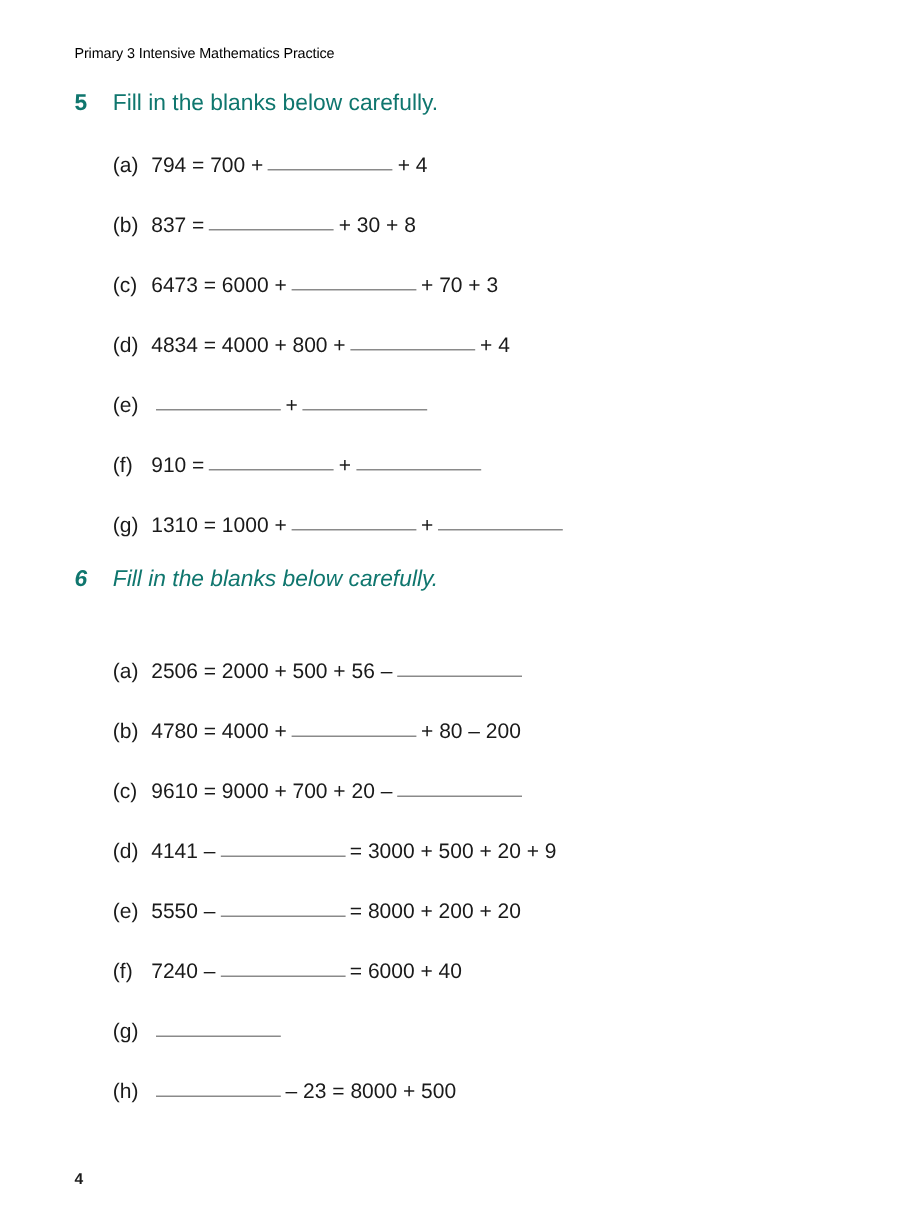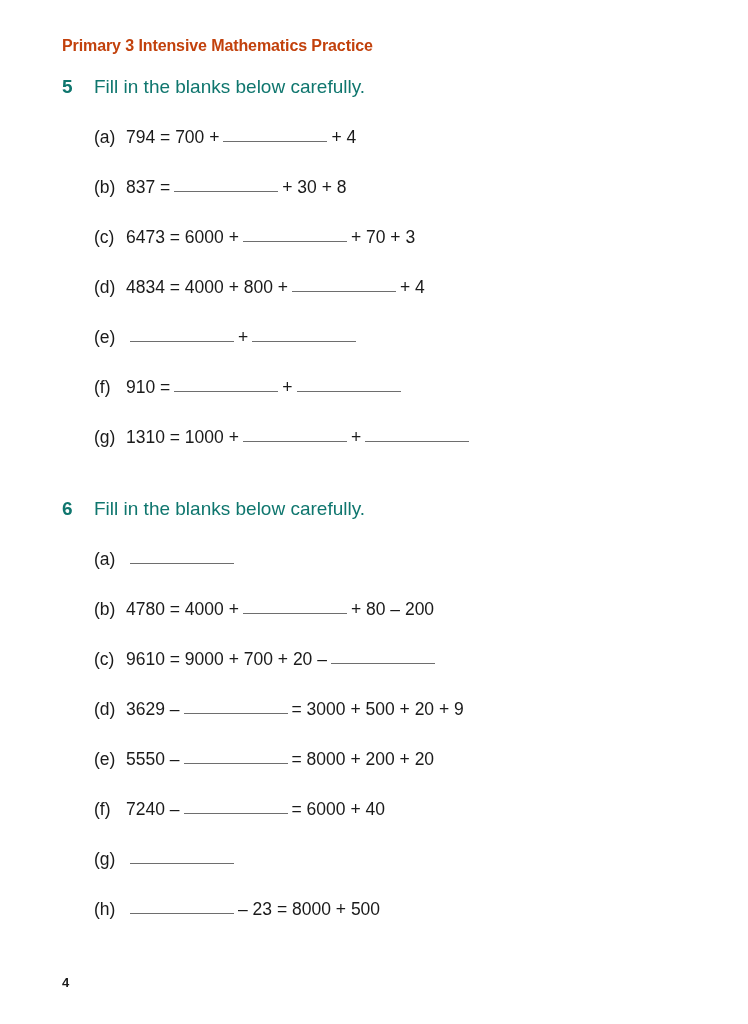--- a/index.html
+++ b/index.html
@@ -13,23 +13,23 @@
       position: relative;
       overflow: hidden;
       font-family: "DejaVu Sans", "Liberation Sans", sans-serif;
       color: #1a1a1a;
     }
     .running-header {
       position: absolute;
       left: 62px;
       top: 37px;
       font-family: "Liberation Sans", sans-serif;
-      font-size: 16px;
-      font-weight: bold;
-      color: #c2410c;
+      font-size: 12px;
+      font-weight: normal;
+      color: #000000;
       letter-spacing: -0.1px;
     }
     .question-head {
       position: absolute;
       left: 62px;
       font-family: "Liberation Sans", sans-serif;
       font-size: 19px;
       color: #0f766e;
       white-space: nowrap;
       line-height: 22px;
@@ -121,39 +121,40 @@
       <span class="seg">+</span>
       <span class="blank"></span>
     </div>
     <div class="row" style="top: 426px;">
       <span class="label">(g)</span>
       <span class="seg">1310 = 1000 +</span>
       <span class="blank"></span>
       <span class="seg">+</span>
       <span class="blank"></span>
     </div>
-    <div class="question-head" style="top: 498px;"><span class="qnum">6</span><span>Fill in the blanks below carefully.</span></div>
+    <div class="question-head" style="top: 472px; font-style: italic;"><span class="qnum">6</span><span>Fill in the blanks below carefully.</span></div>
     <div class="row" style="top: 548px;">
       <span class="label">(a)</span>
+      <span class="seg">2506 = 2000 + 500 + 56 –</span>
       <span class="blank"></span>
     </div>
     <div class="row" style="top: 598px;">
       <span class="label">(b)</span>
       <span class="seg">4780 = 4000 +</span>
       <span class="blank"></span>
       <span class="seg">+ 80 – 200</span>
     </div>
     <div class="row" style="top: 648px;">
       <span class="label">(c)</span>
       <span class="seg">9610 = 9000 + 700 + 20 –</span>
       <span class="blank"></span>
     </div>
     <div class="row" style="top: 698px;">
       <span class="label">(d)</span>
-      <span class="seg">3629 –</span>
+      <span class="seg">4141 –</span>
       <span class="blank"></span>
       <span class="seg">= 3000 + 500 + 20 + 9</span>
     </div>
     <div class="row" style="top: 748px;">
       <span class="label">(e)</span>
       <span class="seg">5550 –</span>
       <span class="blank"></span>
       <span class="seg">= 8000 + 200 + 20</span>
     </div>
     <div class="row" style="top: 798px;">

